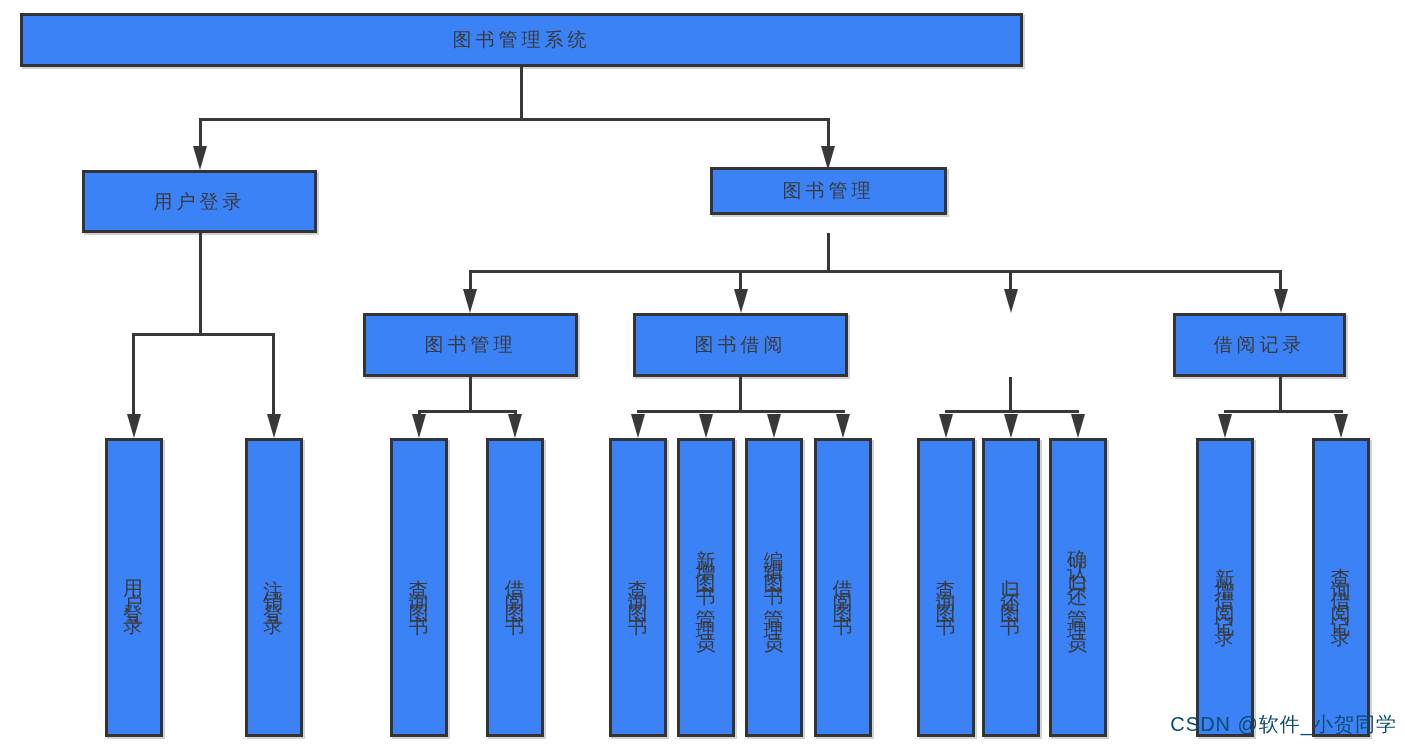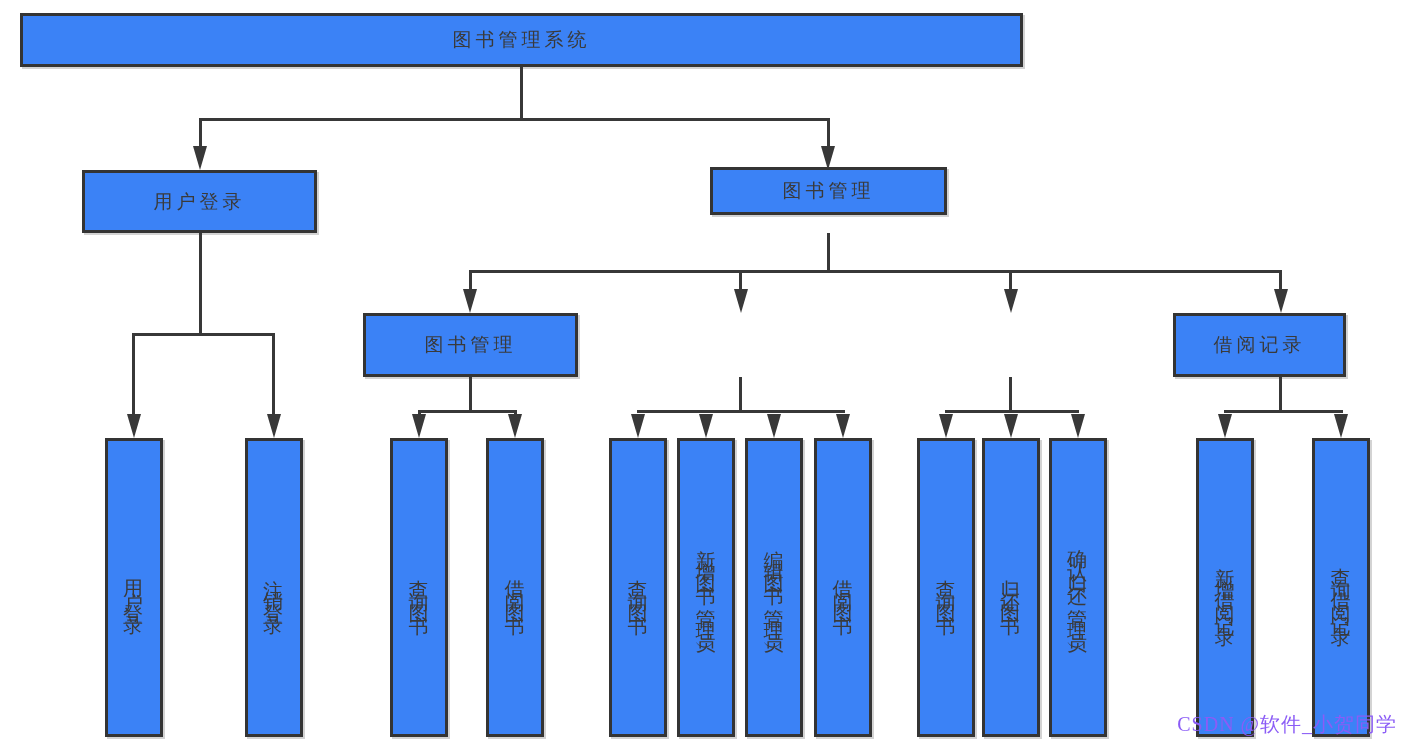--- a/index.html
+++ b/index.html
@@ -21,43 +21,45 @@
     font-size:20px; letter-spacing:12px; line-height:1;
   }
   .ln { position:absolute; background:#383838; }
   .arr {
     position:absolute; width:0; height:0;
     border-left:7px solid transparent; border-right:7px solid transparent;
     border-top:24px solid #383838;
   }
   .wm {
     position:absolute; right:8px; bottom:9px;
-    font-size:20px; letter-spacing:1px; color:#8b5cf6; z-index:5;
+    font-size:20px; letter-spacing:1px; color:#0c4a6e; z-index:5;
     white-space:nowrap;
-    font-family:Liberation Serif, serif;
   }
 </style>
 </head>
 <body>
 
 <div class="stage">
 
   <div class="box" style="left:20px;top:13px;width:1003px;height:54px">
     <span>图书管理系统</span>
   </div>
 
   <div class="box" style="left:82px;top:170px;width:235px;height:63px">
     <span>用户登录</span>
   </div>
   <div class="box" style="left:710px;top:167px;width:237px;height:48px">
     <span>图书管理</span>
   </div>
 
   <div class="box" style="left:363px;top:313px;width:215px;height:64px">
     <span>图书管理</span>
+  </div>
+  <div class="box" style="left:633px;top:313px;width:215px;height:64px">
+    <span>图书借阅</span>
   </div>
   <div class="box" style="left:1173px;top:313px;width:173px;height:64px">
     <span>借阅记录</span>
   </div>
 
   <div class="box leaf" style="left:104.5px;top:438px">
     <span class="vtext">用户登录</span>
   </div>
   <div class="box leaf" style="left:244.5px;top:438px">
     <span class="vtext">注销登录</span>

